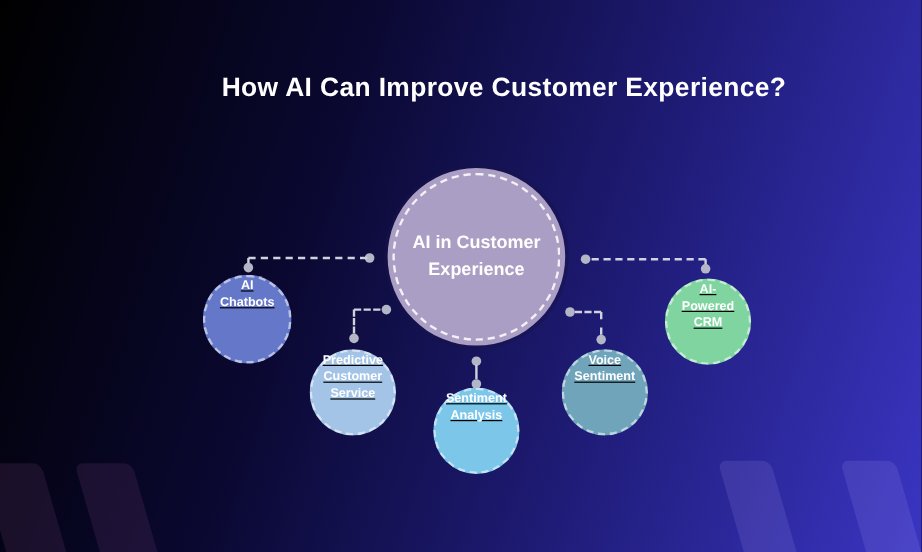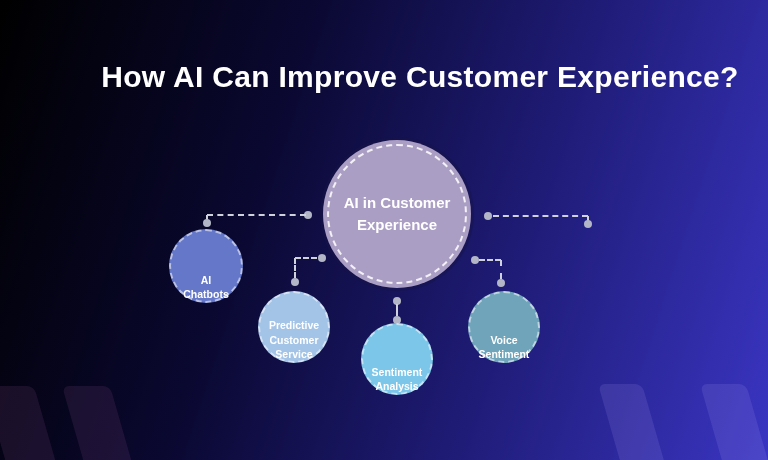--- a/index.html
+++ b/index.html
@@ -31,21 +31,21 @@
 
   
   .title {
     position: absolute;
     top: 60px;
     left: 0;
     width: 100%;
     padding-left: 72px;
     text-align: center;
     color: #ffffff;
-    font-size: 30px;
+    font-size: 22px;
     font-weight: bold;
     letter-spacing: 0.3px;
   }
 
   
   .hub {
     position: absolute;
     left: 323px;
     top: 140px;
     width: 148px;
@@ -71,23 +71,24 @@
     font-weight: bold;
     line-height: 1.5;
   }
 
   
   .node {
     position: absolute;
     border-radius: 50%;
     border: 2px dashed rgba(255, 255, 255, 0.55);
     display: flex;
-    align-items: flex-end;
+    align-items: flex-start;
     justify-content: center;
     text-align: center;
+    text-decoration: underline;
   }
   .node-label {
     padding: 0 6px;
     color: #ffffff;
     font-size: 10.5px;
     font-weight: bold;
     line-height: 1.35;
   }
   .node-chatbots   { left: 169px; top: 229px; width: 74px; height: 74px; }
   .node-predictive { left: 258px; top: 291px; width: 72px; height: 72px; }
@@ -166,14 +167,17 @@
   </div>
 
   <div class="node node-predictive" style="background-color: rgb(163, 196, 230);">
     <div class="node-label">Predictive Customer Service</div>
   </div>
 
   <div class="node node-voice" style="background-color: rgb(111, 164, 186);">
     <div class="node-label">Voice Sentiment</div>
   </div>
 
+  <div class="node node-crm" style="background-color: rgb(127, 212, 159);">
+    <div class="node-label">AI-Powered CRM</div>
+  </div>
 
 </div>
 
 </body></html>

